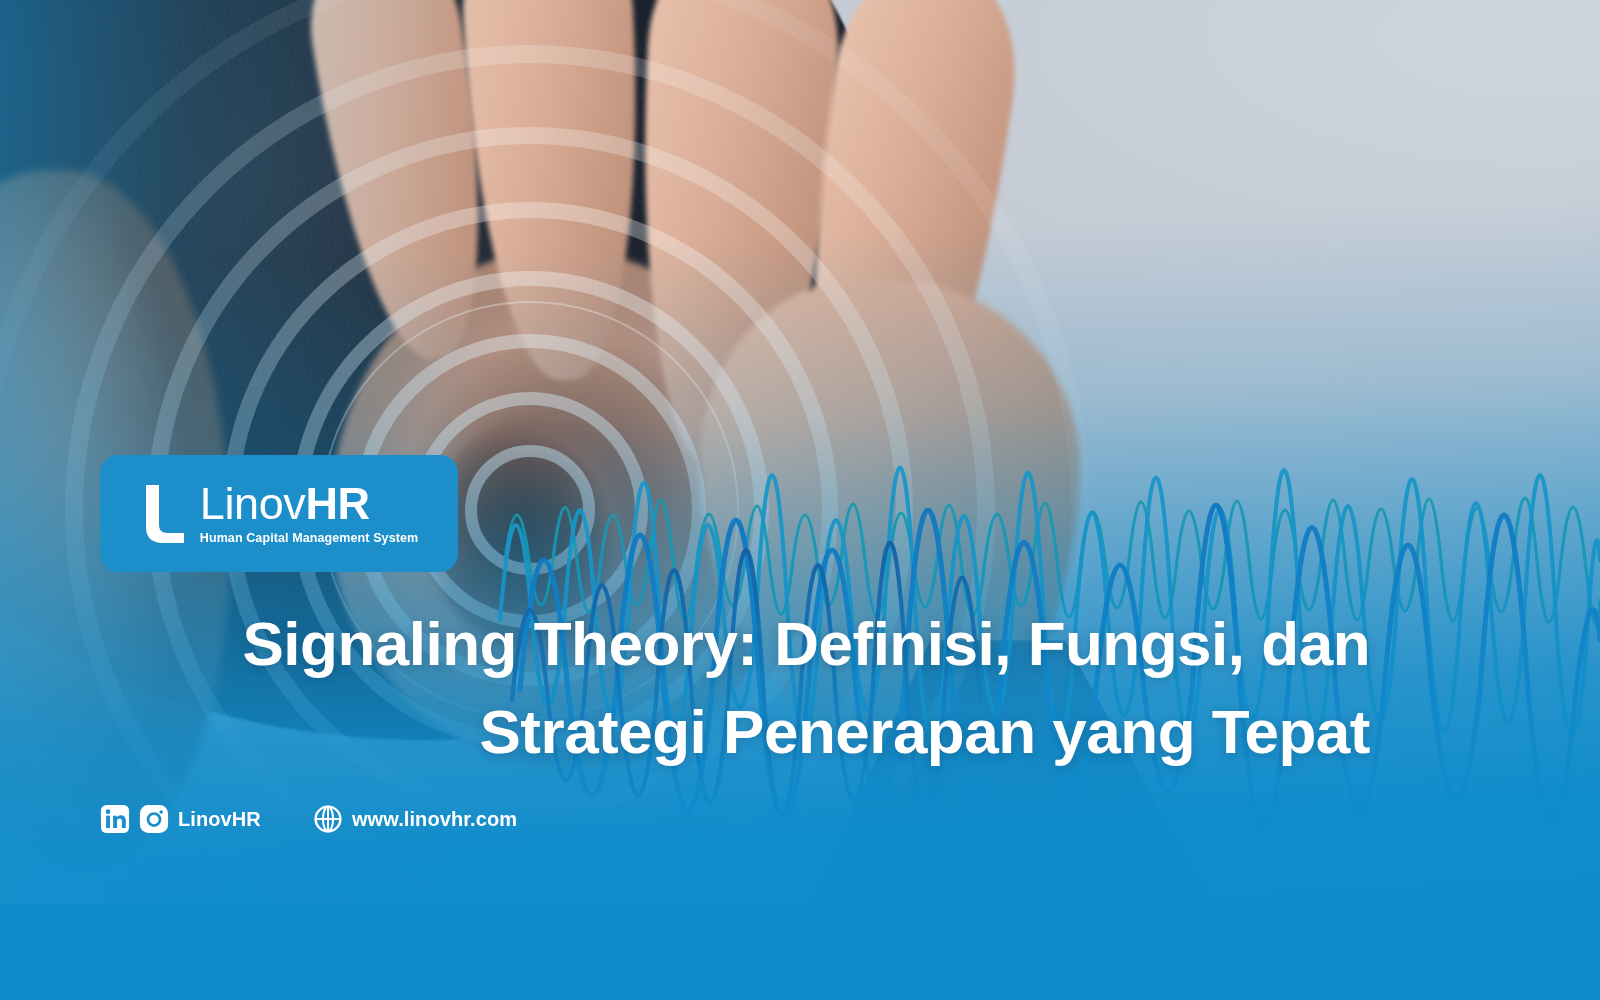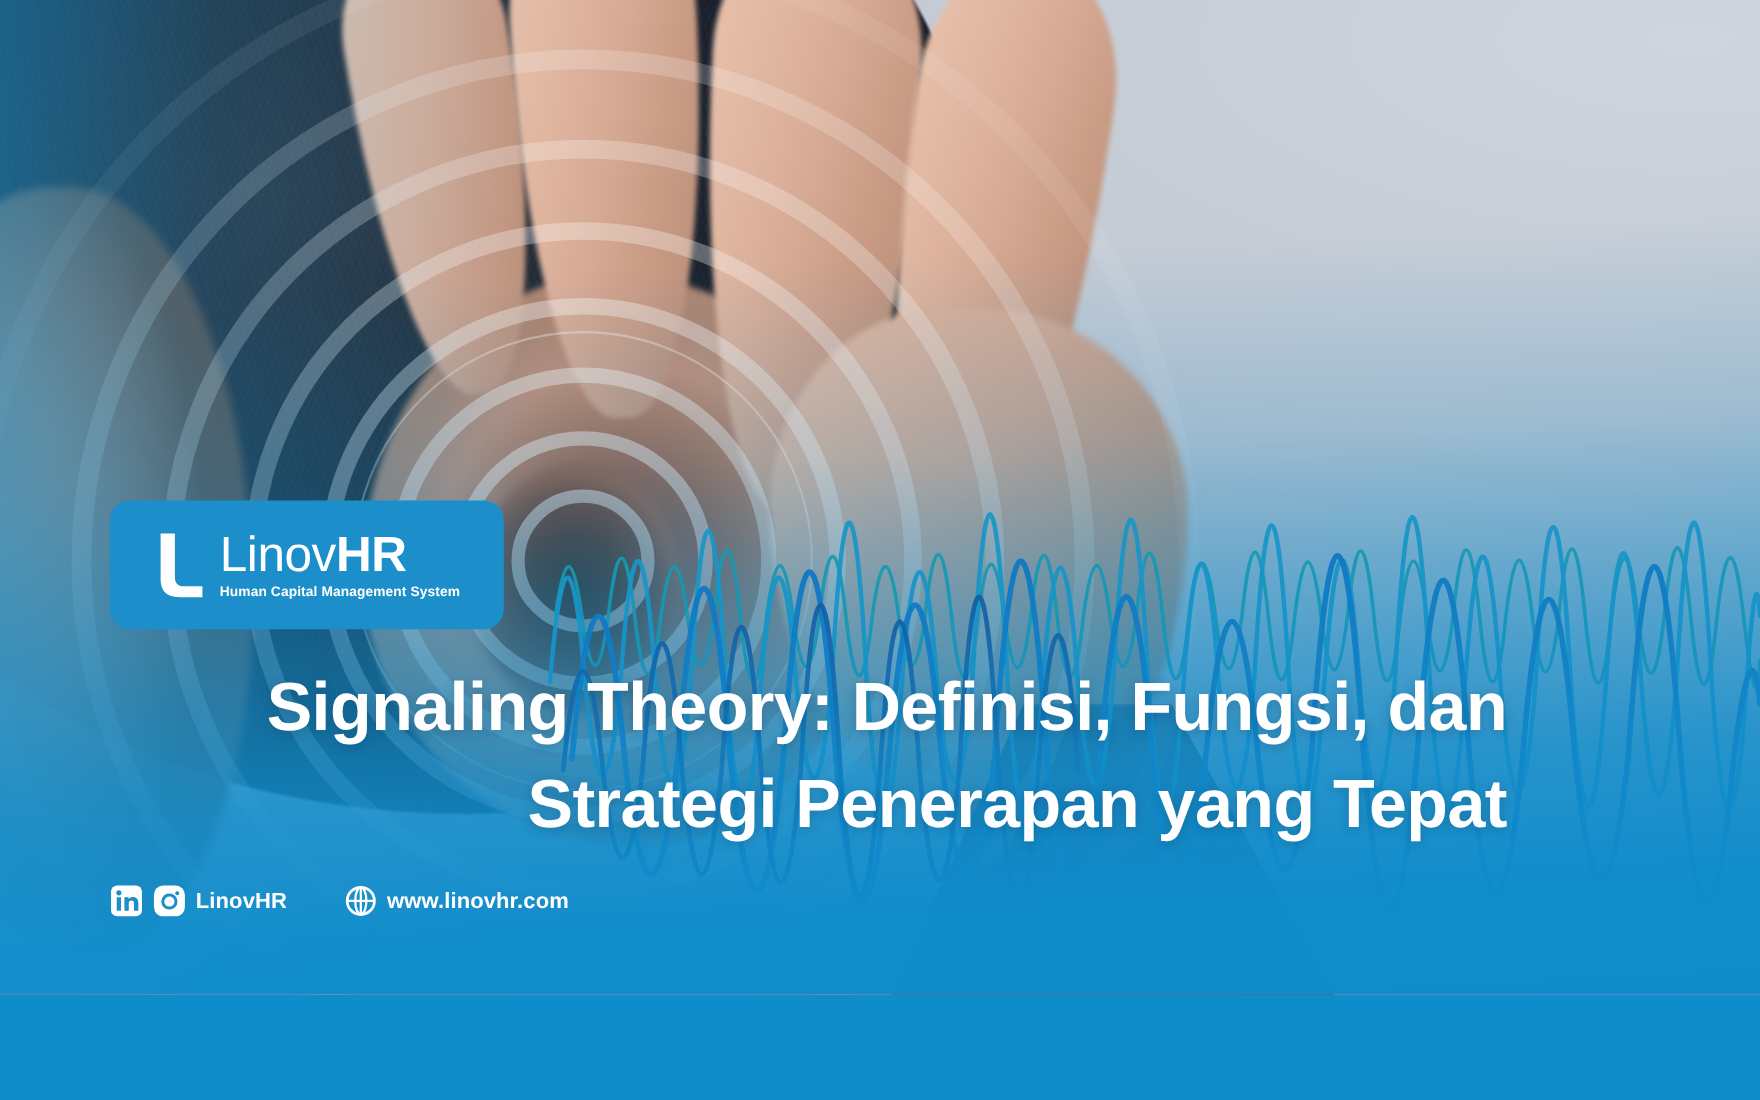--- a/index.html
+++ b/index.html
@@ -6,21 +6,21 @@
   html, body {
     width:1600px; height:1000px; overflow:hidden;
     background:#0f8cca;
     font-family:"Liberation Sans", sans-serif;
   }
 
   .banner {
     position:relative;
     width:1600px; height:904px;
     overflow:hidden;
-    background:#ec4899;
+    background:#8b5cf6;
   }
 
   
   .photo-layer { position:absolute; inset:0; }
 
   
   .bg-wall {
     position:absolute; inset:0;
     background:
       radial-gradient(130% 90% at 96% 4%, #cfd5dd 0%, #c3cad4 38%, #b7c2ce 62%, #a9bccb 100%);

